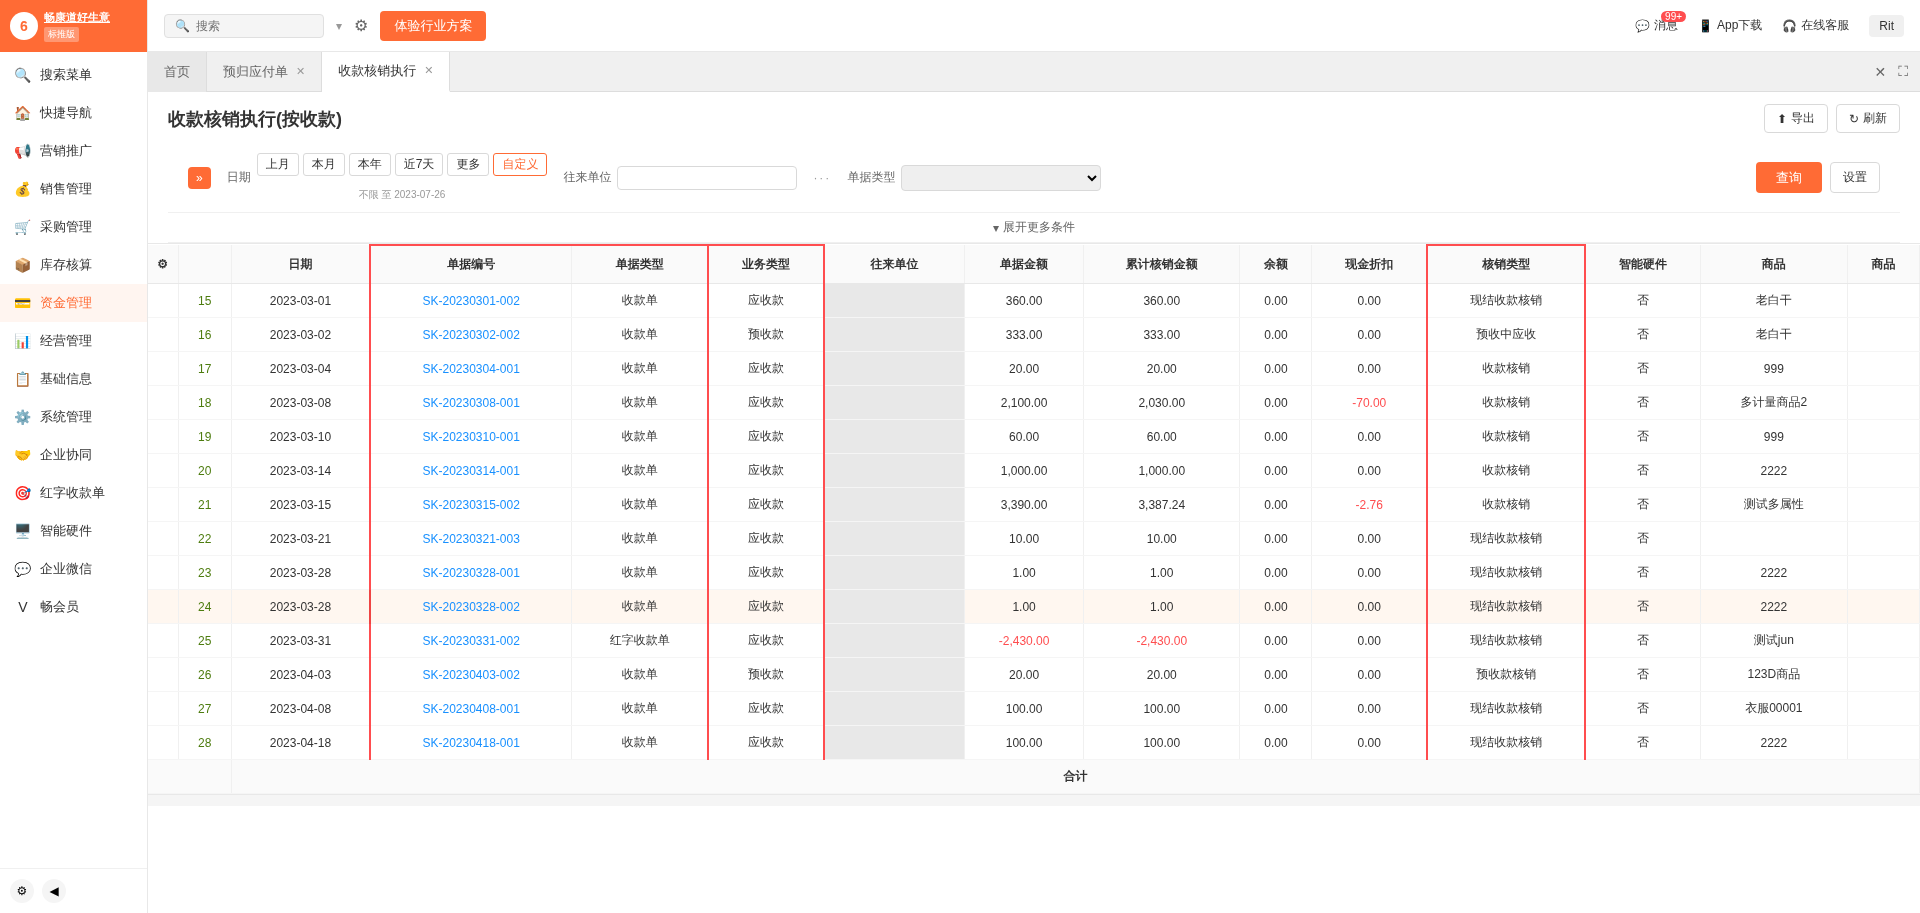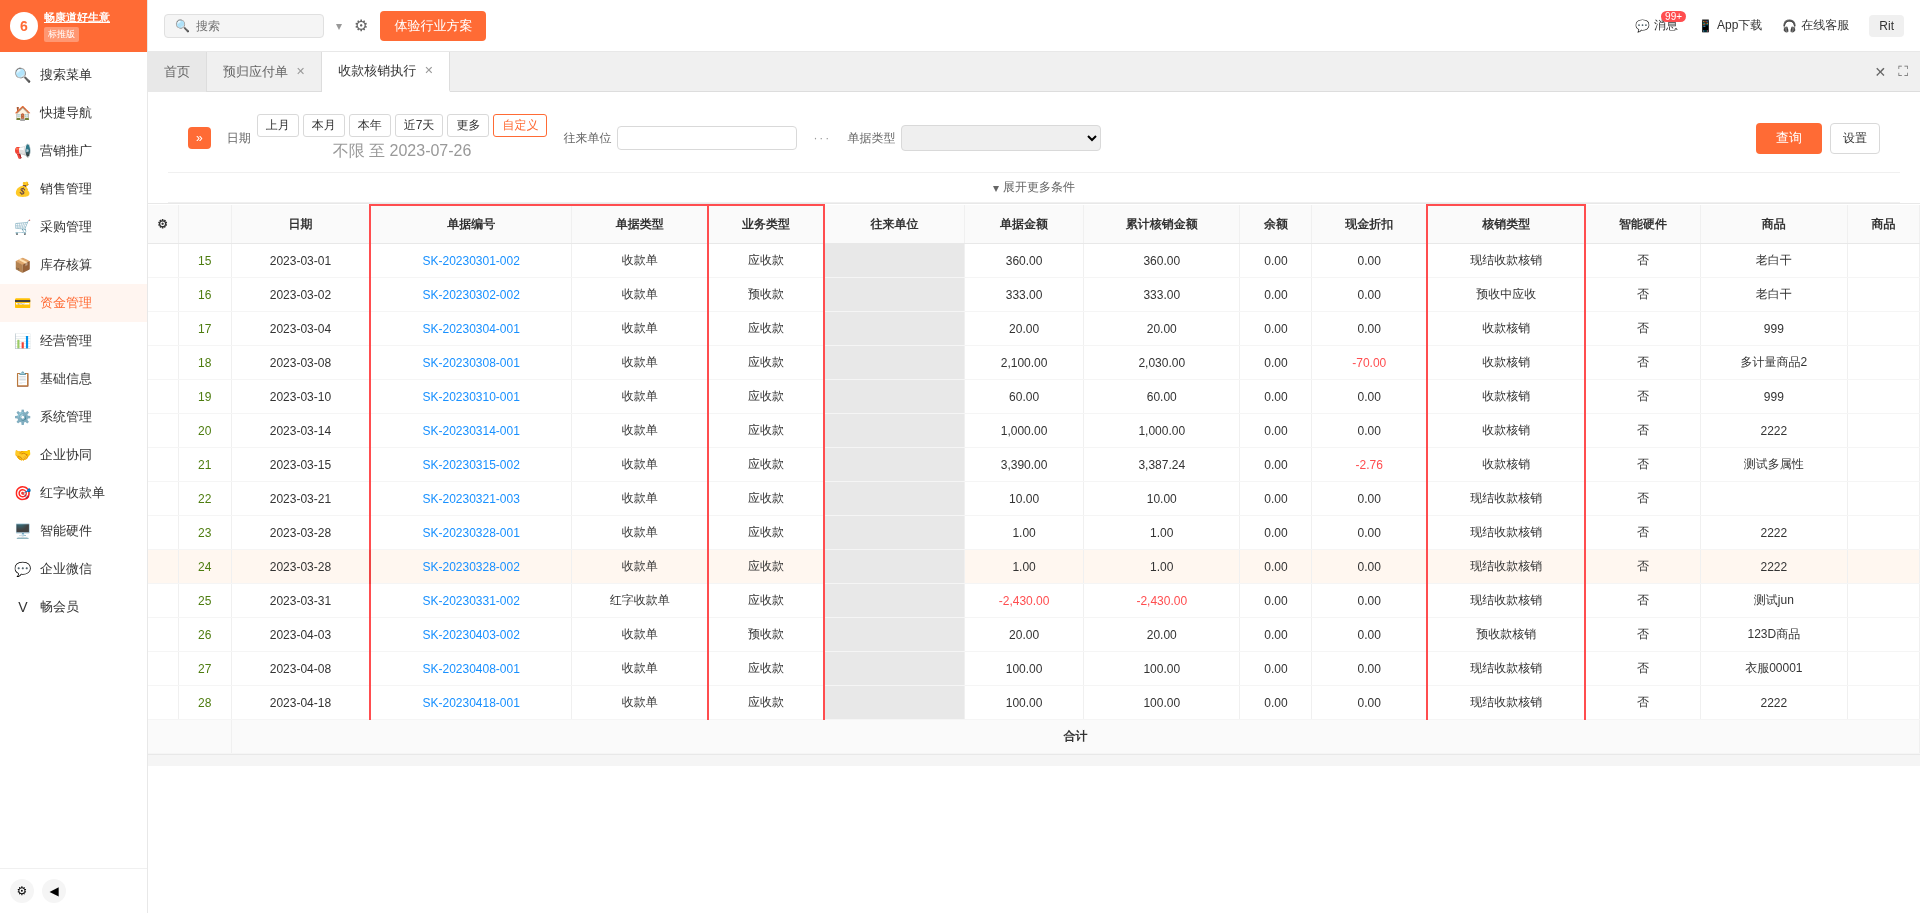--- a/index.html
+++ b/index.html
@@ -52,21 +52,21 @@
 
     
     .filter-bar { background: #fff; padding: 10px 20px; display: flex; align-items: center; gap: 16px; flex-wrap: wrap; border-bottom: 1px solid #f0f0f0; }
     .filter-expand-btn { background: #ff6b35; color: #fff; border: none; border-radius: 4px; padding: 4px 8px; cursor: pointer; font-size: 12px; }
     .filter-item { display: flex; align-items: center; gap: 6px; }
     .filter-label { color: #666; white-space: nowrap; }
     .filter-date-group { display: flex; gap: 4px; align-items: center; flex-direction: column; }
     .filter-date-row { display: flex; gap: 4px; align-items: center; border-radius: 9px; }
     .filter-date-btn { padding: 2px 8px; border: 1px solid #d9d9d9; border-radius: 3px; cursor: pointer; font-size: 12px; color: #333; background: #fff; }
     .filter-date-btn.custom { color: #ff6b35; border-color: #ff6b35; }
-    .filter-date-range { color: #999; font-size: 16px; margin-top: 0; }
+    .filter-date-range { color: #999; font-size: 10px; margin-top: 8px; }
     .filter-input { padding: 4px 8px; border: 1px solid #d9d9d9; border-radius: 4px; font-size: 12px; width: 180px; }
     .filter-dots { color: #999; letter-spacing: 2px; }
     .filter-select { padding: 4px 8px; border: 1px solid #d9d9d9; border-radius: 4px; font-size: 12px; flex: 1; min-width: 200px; }
     .filter-query-btn { background: #ff6b35; color: #fff; border: none; border-radius: 4px; padding: 6px 20px; cursor: pointer; font-size: 13px; }
     .filter-settings-btn { border: 1px solid #d9d9d9; background: #fff; border-radius: 4px; padding: 6px 12px; cursor: pointer; font-size: 12px; color: #333; }
 
     
     .expand-more { background: #fff; padding: 6px 0; text-align: center; border-bottom: 1px solid #f0f0f0; }
     .expand-more-btn { cursor: pointer; color: #666; font-size: 12px; display: inline-flex; align-items: center; gap: 4px; }
 
@@ -212,20 +212,33 @@
       <span>收款核销执行</span>
       <span class="tab-close">✕</span>
     </div>
     <div class="tabs-actions">
       <span class="tab-action-btn">✕</span>
       <span class="tab-action-btn">⛶</span>
     </div>
   </div>
 
   <div class="page-header">
+    <div class="page-title-row">
+      <h2 class="page-title">收款核销执行(按收款)</h2>
+      <div class="page-actions">
+        <button class="page-action-btn">
+          <span>⬆</span>
+          <span>导出</span>
+        </button>
+        <button class="page-action-btn">
+          <span>↻</span>
+          <span>刷新</span>
+        </button>
+      </div>
+    </div>
 
     <div class="filter-bar">
       <button class="filter-expand-btn">»</button>
       <div class="filter-item">
         <span class="filter-label">日期</span>
         <div class="filter-date-group">
           <div class="filter-date-row">
             <button class="filter-date-btn">上月</button>
             <button class="filter-date-btn">本月</button>
             <button class="filter-date-btn">本年</button>

